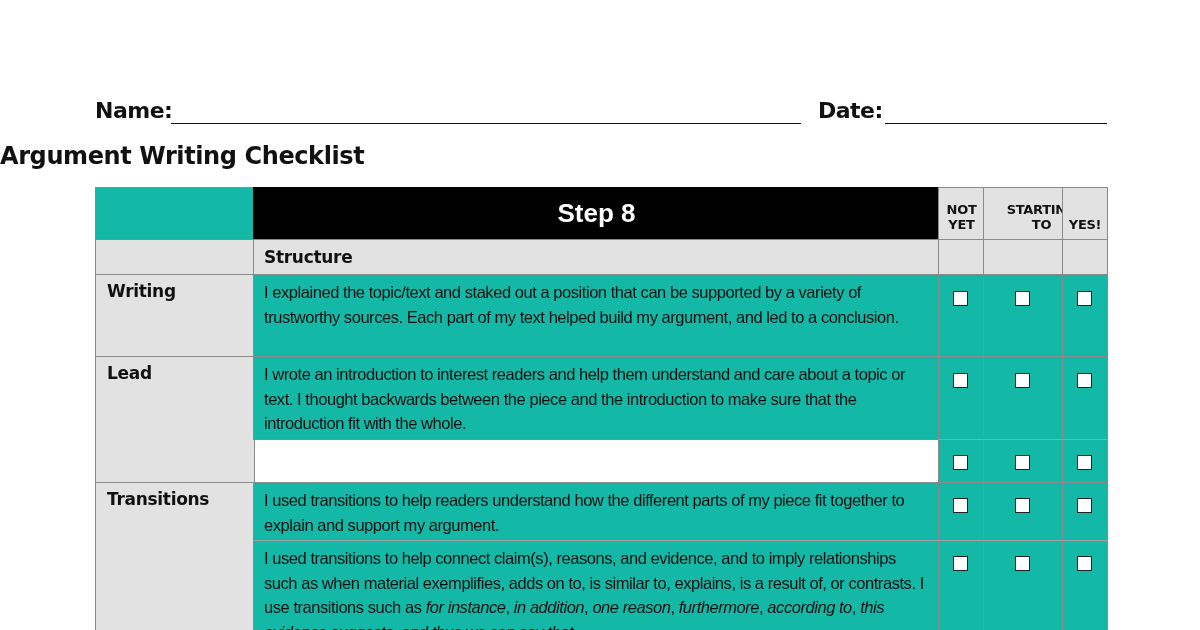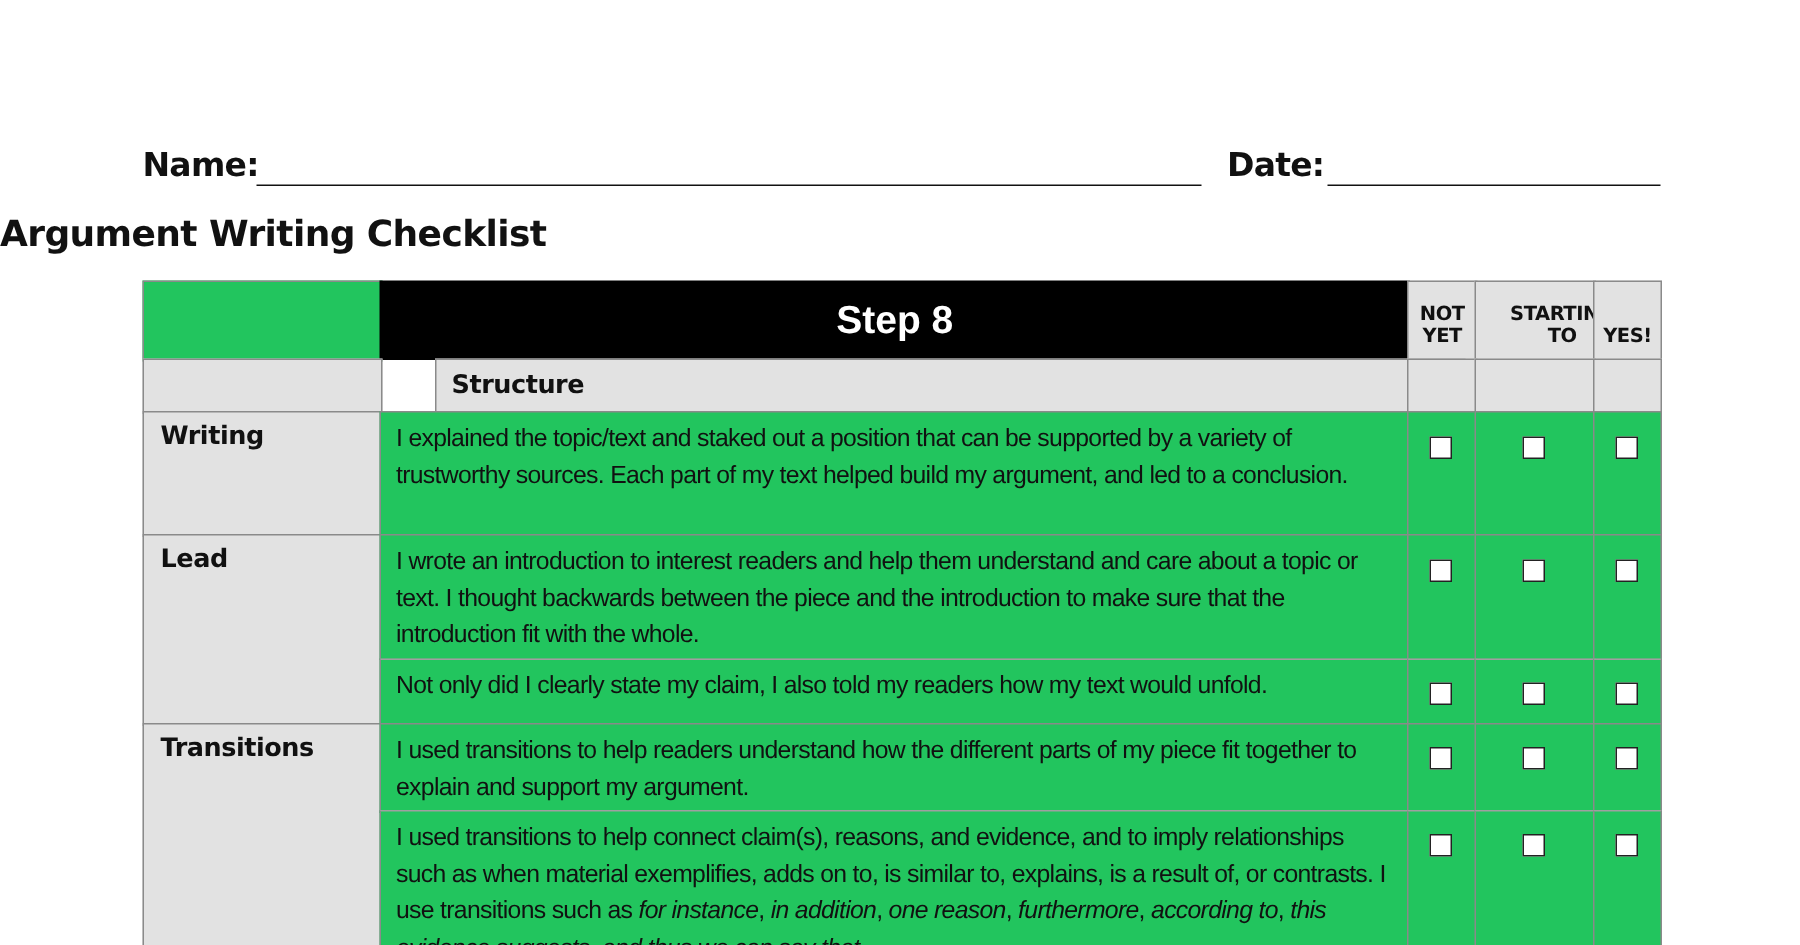--- a/index.html
+++ b/index.html
@@ -19,21 +19,21 @@
     position:absolute; top:142px; left:0; width:1200px; text-align:left;
     font-family:"DejaVu Sans", sans-serif; font-weight:bold; font-size:24px; letter-spacing:-0.4px;
   }
   .table {
     position:absolute; left:95px; top:187px; width:1013px; height:460px;
   }
   .cell {
     position:absolute; box-sizing:border-box;
   }
   .gray { background:#e2e2e2; }
-  .white { background:#22c55e; }
+  .white { background:#14b8a6; }
   .black { background:#000000; }
   .bd { border:1.5px solid #8a8a8a; }
   .cat {
     font-family:"DejaVu Sans", sans-serif; font-weight:bold; font-size:17px;
     padding:6px 0 0 11px; letter-spacing:-0.3px;
   }
   .desc {
     font-family:"Liberation Sans", sans-serif; font-size:16.5px; line-height:24.5px;
     padding:5px 10px 0 10px; letter-spacing:-0.45px; transform-origin:left top;
   }
@@ -43,21 +43,20 @@
     display:flex; align-items:center; justify-content:center;
   }
   .hdr-col {
     font-family:"DejaVu Sans", sans-serif; font-weight:bold; font-size:13px; line-height:15px;
     text-align:center; display:flex; align-items:flex-end; justify-content:center; padding-bottom:8px;
     letter-spacing:-0.3px;
   }
   .section {
     font-family:"DejaVu Sans", sans-serif; font-weight:bold; font-size:17px; padding:7px 0 0 10px;
     letter-spacing:-0.3px;
-    margin-left:37px;
   }
   .cb {
     position:absolute; width:15px; height:15px; border:1.5px solid #222; box-sizing:border-box; background:#fff;
   }
 </style>
 </head>
 <body>
 
 <div class="namedate">
   <span class="lbl" style="left:0;">Name:</span>
@@ -107,21 +106,20 @@
   <div class="cell white bd" style="left:843px; top:169px; width:47px; height:84px;">
       <span class="cb" style="left:14px; top:16px;"></span>
     </div>
   <div class="cell white bd" style="left:888px; top:169px; width:81px; height:84px;">
       <span class="cb" style="left:31px; top:16px;"></span>
     </div>
   <div class="cell white bd" style="left:967px; top:169px; width:46px; height:84px;">
       <span class="cb" style="left:14px; top:16px;"></span>
     </div>
 
-  <div class="cell white desc" style="left:158px; top:252px; width:687px; height:45px; border-left:1.5px solid #8a8a8a; border-right:1.5px solid #8a8a8a; border-bottom:2px solid #8a8a8a; border-top:1px solid #a0a0a0;">Not only did I clearly state my claim, I also told my readers how my text would unfold.</div>
   <div class="cell white" style="left:843px; top:252px; width:47px; height:45px; border:1.5px solid #8a8a8a; border-top:1px solid #a0a0a0;">
       <span class="cb" style="left:14px; top:15px;"></span>
     </div>
   <div class="cell white" style="left:888px; top:252px; width:81px; height:45px; border:1.5px solid #8a8a8a; border-top:1px solid #a0a0a0;">
       <span class="cb" style="left:31px; top:15px;"></span>
     </div>
   <div class="cell white" style="left:967px; top:252px; width:46px; height:45px; border:1.5px solid #8a8a8a; border-top:1px solid #a0a0a0;">
       <span class="cb" style="left:14px; top:15px;"></span>
     </div>
 

